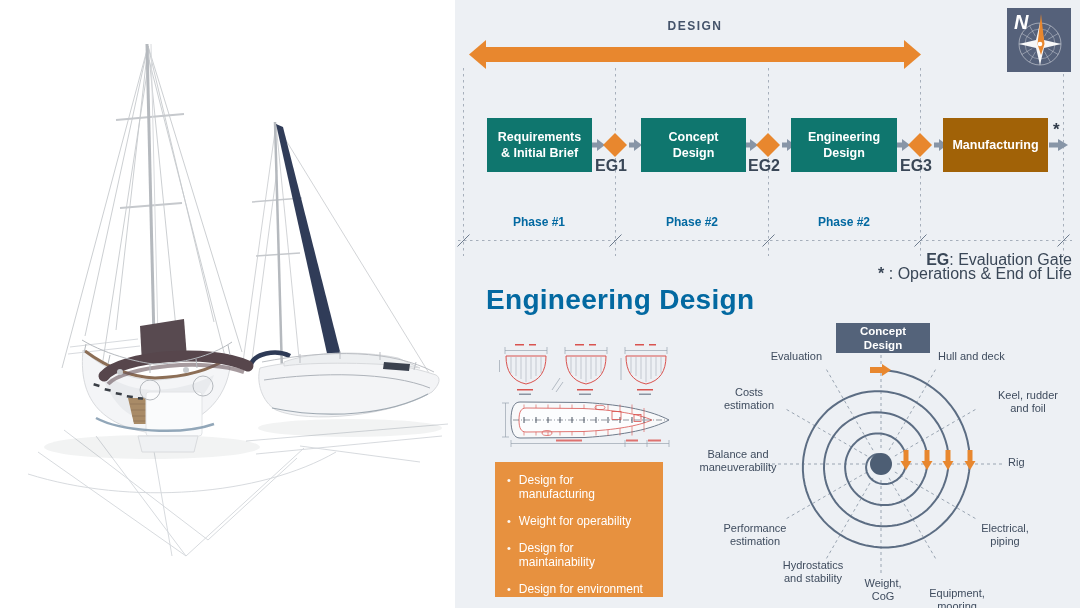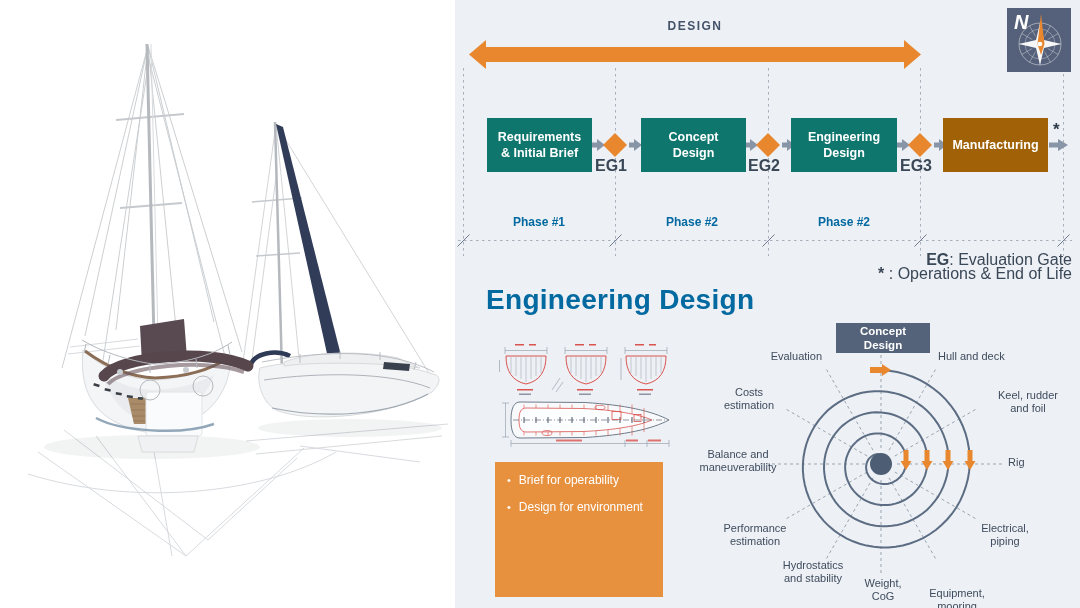--- a/index.html
+++ b/index.html
@@ -378,21 +378,27 @@
     <polygon data-name="north-needle-icon" points="34,6 37.5,36 34,47 30.5,36" fill="#E8872E"></polygon>
     <circle cx="33" cy="36" r="2.3" fill="#FFFFFF"></circle>
   </svg>
   <span class="n" data-name="logo-letter">N</span>
 </div>
 
 <div class="eng-title" data-name="engineering-design-title">Engineering Design</div>
 
 <div class="bullets" data-name="design-for-list">
   <div class="row" data-name="list-item">
-      <span>Brief for operability</span>
+      <span>Design for manufacturing</span>
+    </div>
+  <div class="row" data-name="list-item">
+      <span>Weight for operability</span>
+    </div>
+  <div class="row" data-name="list-item">
+      <span>Design for maintainability</span>
     </div>
   <div class="row" data-name="list-item">
       <span>Design for environment</span>
     </div>
 
 </div>
 
 <div class="concept-box" data-name="spiral-start-concept-design">
   <span>Concept</span>
   <span>Design</span>

